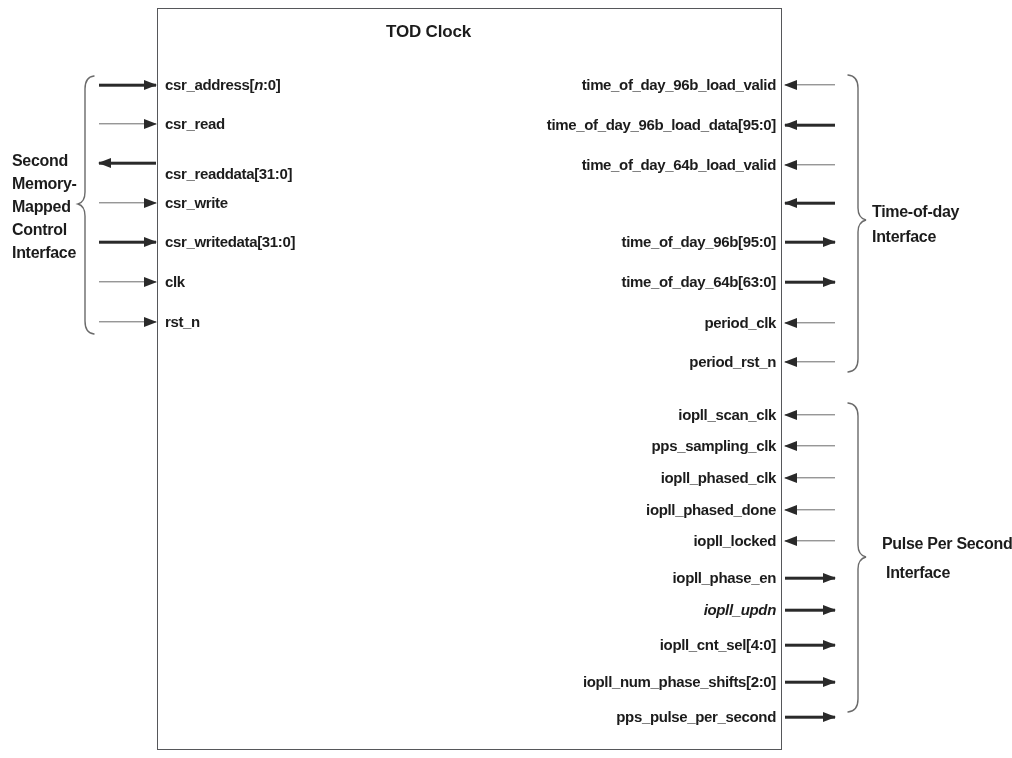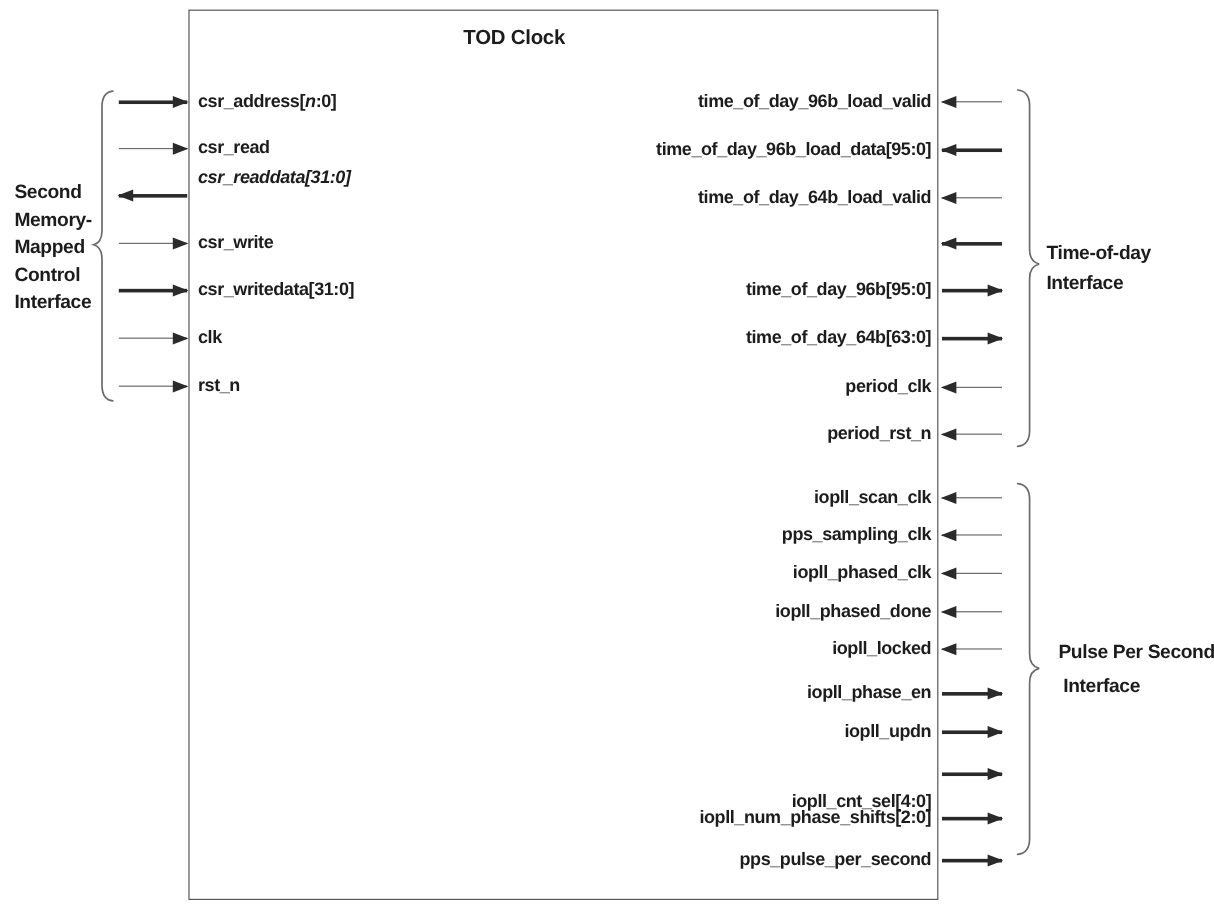--- a/index.html
+++ b/index.html
@@ -84,21 +84,21 @@
 <div class="sig-label left" style="top: 85px;"><span>csr_address[</span><span class="it">n</span><span>:0]</span></div>
     <div class="arrow thick" style="top: 78px; left: 98px; width: 59px;">
       <div class="shaft"></div>
       <div class="head pt-right"></div>
     </div>
     <div class="sig-label left" style="top: 124px;">csr_read</div>
     <div class="arrow" style="top: 117px; left: 98px; width: 59px;">
       <div class="shaft"></div>
       <div class="head pt-right"></div>
     </div>
-    <div class="sig-label left" style="top: 149px; font-style: italic;">csr_readdata[31:0]</div>
+    <div class="sig-label left" style="top: 174px;">csr_readdata[31:0]</div>
     <div class="arrow thick" style="top: 156px; left: 98px; width: 59px;">
       <div class="shaft"></div>
       <div class="head pt-left"></div>
     </div>
     <div class="sig-label left" style="top: 203px;">csr_write</div>
     <div class="arrow" style="top: 196px; left: 98px; width: 59px;">
       <div class="shaft"></div>
       <div class="head pt-right"></div>
     </div>
     <div class="sig-label left" style="top: 242px;">csr_writedata[31:0]</div>
@@ -178,26 +178,26 @@
     <div class="sig-label right" style="top: 541px; text-align: center;">iopll_locked</div>
     <div class="arrow" style="top: 534px; left: 784px; width: 52px;">
       <div class="shaft"></div>
       <div class="head pt-left"></div>
     </div>
     <div class="sig-label right" style="top: 578px;">iopll_phase_en</div>
     <div class="arrow thick" style="top: 571px; left: 784px; width: 52px;">
       <div class="shaft"></div>
       <div class="head pt-right"></div>
     </div>
-    <div class="sig-label right" style="top: 610px;">iopll_updn</div>
+    <div class="sig-label right" style="top: 610px; font-style: italic;">iopll_updn</div>
     <div class="arrow thick" style="top: 603px; left: 784px; width: 52px;">
       <div class="shaft"></div>
       <div class="head pt-right"></div>
     </div>
-    <div class="sig-label right" style="top: 645px; margin-top: 24px;">iopll_cnt_sel[4:0]</div>
+    <div class="sig-label right" style="top: 645px;">iopll_cnt_sel[4:0]</div>
     <div class="arrow thick" style="top: 638px; left: 784px; width: 52px;">
       <div class="shaft"></div>
       <div class="head pt-right"></div>
     </div>
     <div class="sig-label right" style="top: 682px;">iopll_num_phase_shifts[2:0]</div>
     <div class="arrow thick" style="top: 675px; left: 784px; width: 52px;">
       <div class="shaft"></div>
       <div class="head pt-right"></div>
     </div>
     <div class="sig-label right" style="top: 717px;">pps_pulse_per_second</div>

